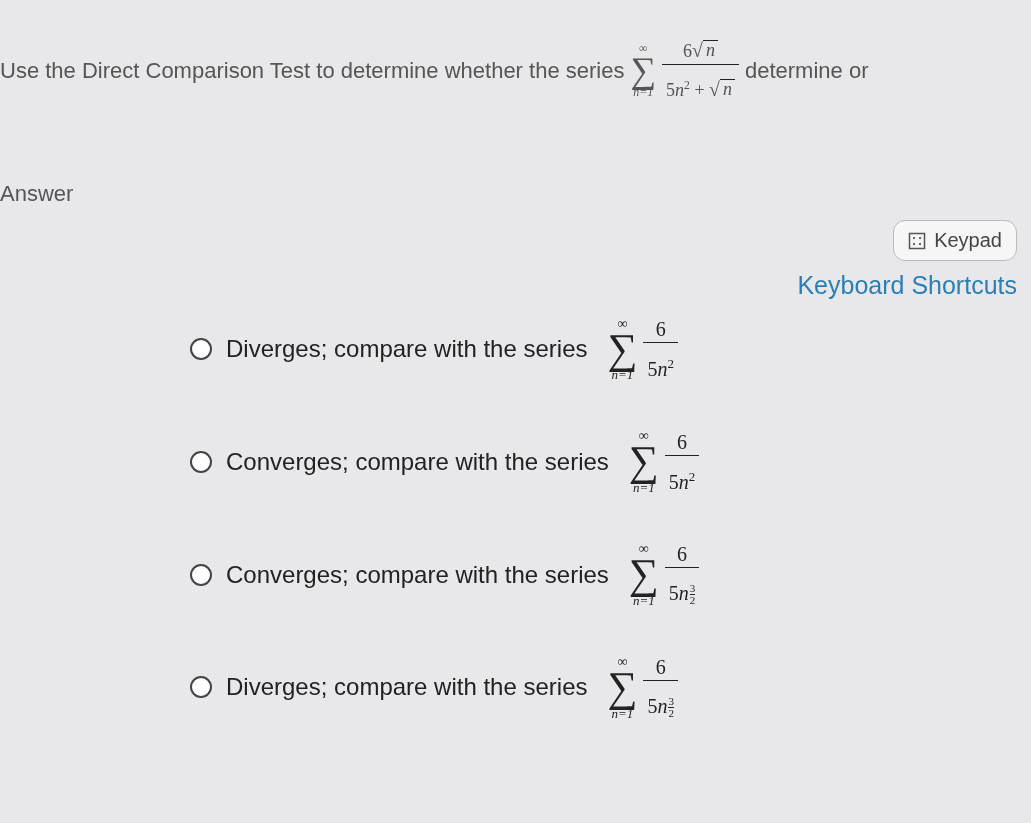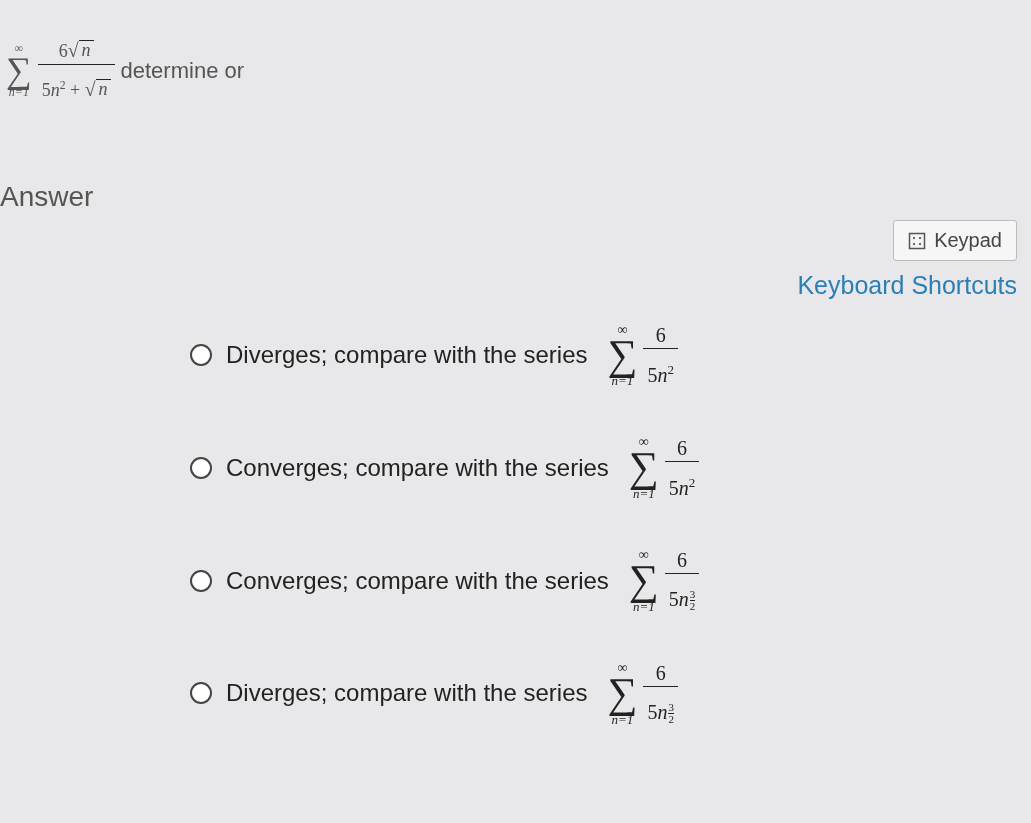--- a/index.html
+++ b/index.html
@@ -20,40 +20,40 @@
     color: #555;
     line-height: 1.6;
   }
   .question-line {
     display: flex;
     align-items: center;
     flex-wrap: nowrap;
   }
   .answer-header {
     margin-top: 60px;
-    font-size: 28px;
+    font-size: 22px;
     color: #555;
     padding-left: 0;
   }
   .tools {
     position: absolute;
     right: 14px;
     top: 220px;
     text-align: right;
   }
   .keypad-btn {
     display: inline-flex;
     align-items: center;
     gap: 8px;
     border: 1px solid #bbb;
     background: #f6f6f6;
     padding: 8px 14px;
     font-size: 20px;
     color: #444;
-    border-radius: 3px;
+    border-radius: 12px;
     cursor: pointer;
   }
   .keypad-icon {
     width: 18px;
     height: 18px;
     display: inline-block;
   }
   .kb-shortcuts {
     color: #2a7fb8;
     font-size: 25px;
@@ -128,20 +128,21 @@
   .q-sigma .top { font-size: 12px; }
   .q-sigma .sigma { font-size: 36px; }
   .q-sigma .bottom { font-size: 12px; }
   .q-frac { font-size: 18px; }
 </style>
 </head>
 <body>
 
 <div class="question-area">
   <div class="question-line">
+    <span>Use the Direct Comparison Test to determine whether the series</span>
     <span class="math">
       <span class="sigma-block q-sigma">
         <span class="top">∞</span>
         <span class="sigma">∑</span>
         <span class="bottom">n=1</span>
       </span>
       <span class="frac q-frac">
         <span class="num">
           <span>6</span><span class="sqrt">
               <span class="sqrt-sym">√</span>

